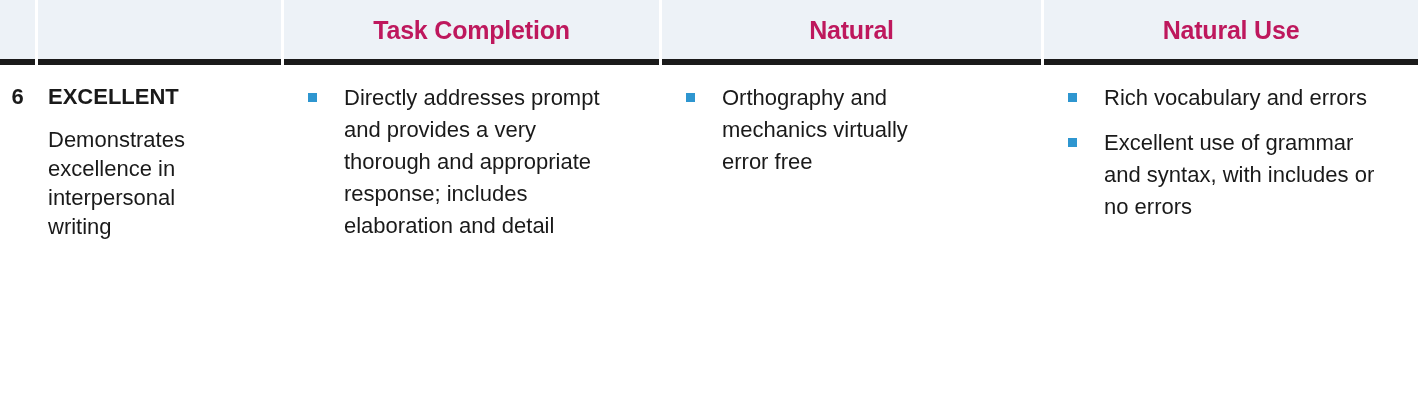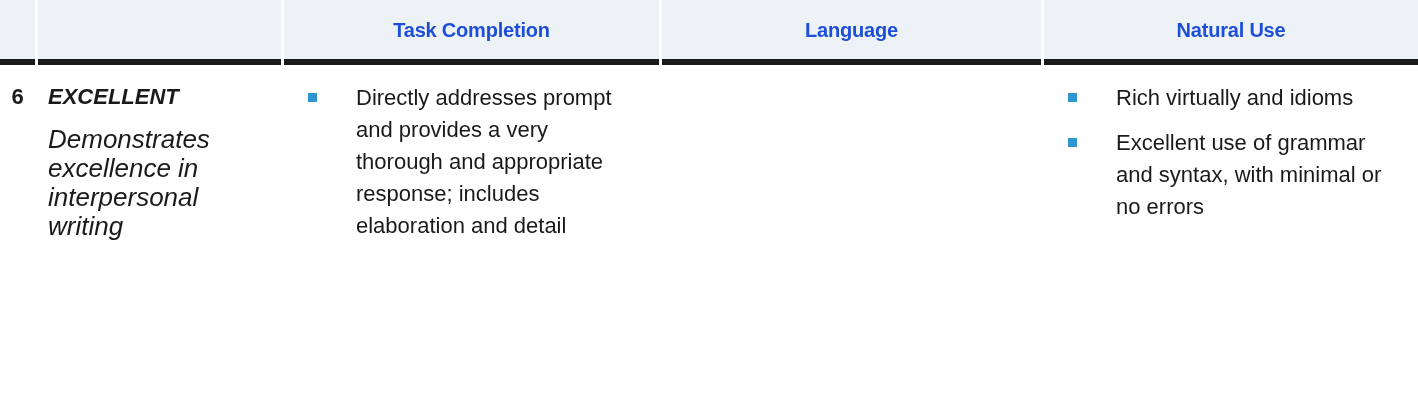--- a/index.html
+++ b/index.html
@@ -27,43 +27,43 @@
     background: #edf2f7;
     height: 57px;
     border-bottom: 6px solid #1a1a1a;
     display: flex;
     align-items: center;
     justify-content: center;
     padding-top: 2px;
     box-sizing: content-box;
   }
   .htext {
-    color: #1d4ed8;
+    color: #be185d;
     font-weight: bold;
-    font-size: 20px;
+    font-size: 25px;
     letter-spacing: -0.2px;
     white-space: nowrap;
   }
   
   .bcell { padding-top: 17px; }
   .score {
     text-align: center;
     font-weight: bold;
     font-size: 22px;
     line-height: 30px;
   }
-  .label-cell { padding-left: 10px; font-style: italic; }
+  .label-cell { padding-left: 10px; }
   .rating {
     font-weight: bold;
     font-size: 22px;
     line-height: 30px;
     margin: 0;
   }
   .desc {
-    font-size: 26px;
+    font-size: 22px;
     line-height: 29px;
     margin: 13px 0 8px 0;
     white-space: pre-line;
   }
   ul.criteria {
     list-style: none;
     margin: 0;
     padding: 0 6px 0 24px;
   }
   ul.criteria li {
@@ -72,39 +72,39 @@
     margin: 0 0 13px 0;
   }
   .bullet {
     flex: 0 0 9px;
     width: 9px;
     height: 9px;
     background: #2e96d0;
     margin-top: 11px;
   }
   .ctext {
-    margin-left: 39px;
+    margin-left: 27px;
     font-size: 22px;
     line-height: 32px;
     white-space: pre-line;
   }
 </style>
 </head>
 <body>
 
 <div class="rubric">
   <div class="grid">
 
     <div class="hcell"></div>
     <div class="hcell"></div>
     <div class="hcell">
       <span class="htext">Task Completion</span>
     </div>
     <div class="hcell">
-      <span class="htext">Language</span>
+      <span class="htext">Natural</span>
     </div>
     <div class="hcell">
       <span class="htext">Natural Use</span>
     </div>
 
     <div class="bcell">
       <div class="score">6</div>
     </div>
 
     <div class="bcell label-cell">
@@ -126,35 +126,41 @@
 response; includes
 elaboration and detail</span>
           </li>
         </ul>
     </div>
 
     <div class="bcell">
       <ul class="criteria">
 
 
+          <li>
+            <span class="bullet"></span>
+            <span class="ctext">Orthography and
+mechanics virtually
+error free</span>
+          </li>
 
         </ul>
     </div>
 
     <div class="bcell">
       <ul class="criteria">
 
           <li>
             <span class="bullet"></span>
-            <span class="ctext">Rich virtually and idioms</span>
+            <span class="ctext">Rich vocabulary and errors</span>
           </li>
 
           <li>
             <span class="bullet"></span>
             <span class="ctext">Excellent use of grammar
-and syntax, with minimal or
+and syntax, with includes or
 no errors</span>
           </li>
         </ul>
     </div>
 
   </div>
 </div>
 
 </body></html>

